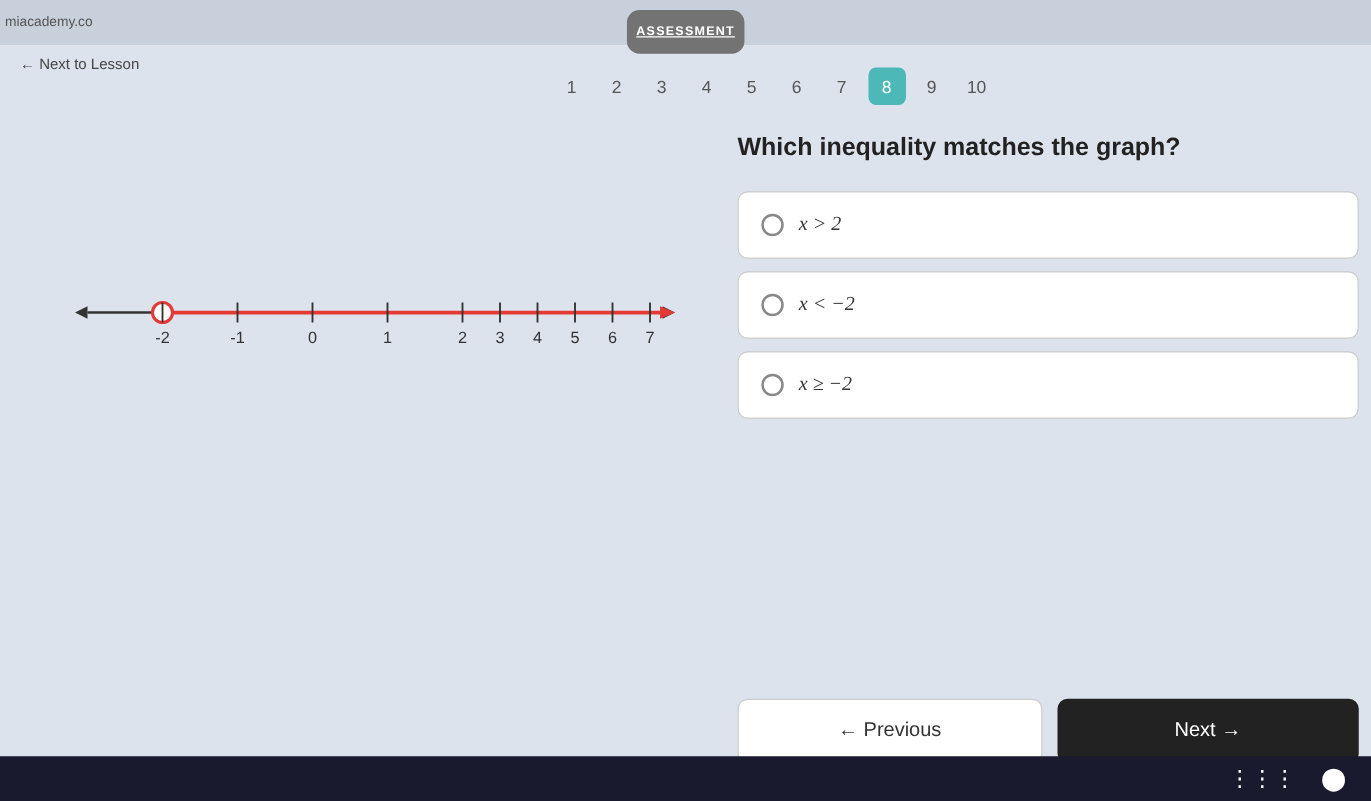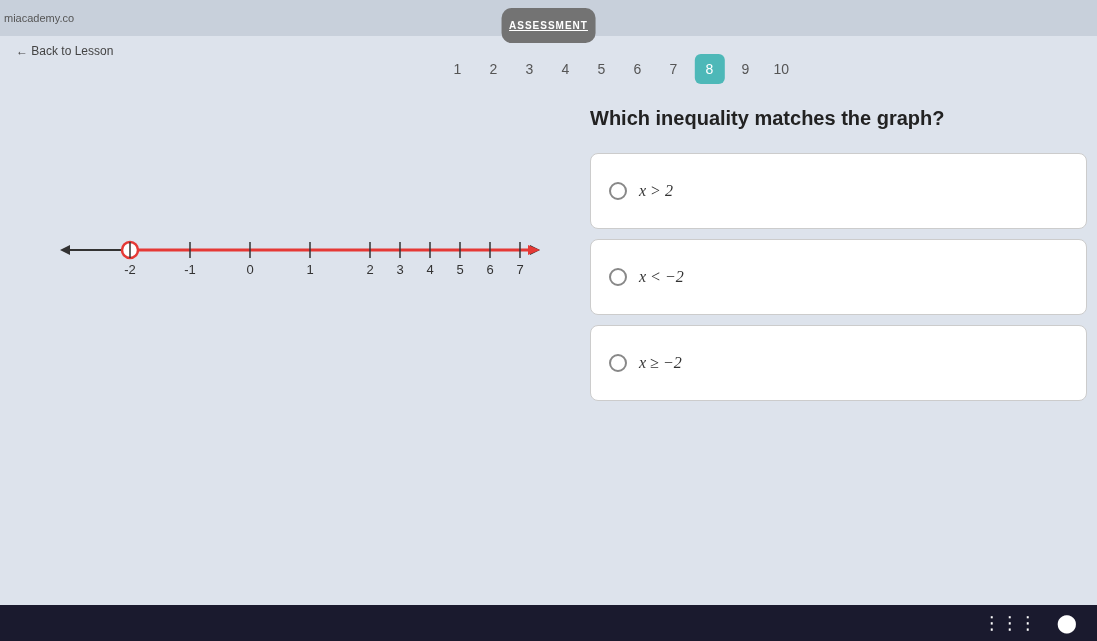--- a/index.html
+++ b/index.html
@@ -116,21 +116,21 @@
       font-weight: bold;
       color: #222;
       font-family: sans-serif;
       margin-bottom: 22px;
       line-height: 1.3;
     }
     .answer-option {
       background: white;
       border: 1px solid #ccc;
       border-radius: 8px;
-      padding: 28px 18px;
+      padding: 17px 18px;
       margin-bottom: 10px;
       display: flex;
       align-items: center;
       gap: 12px;
       cursor: pointer;
       font-size: 16px;
       color: #333;
       font-family: 'Georgia', serif;
     }
     .radio-circle {
@@ -204,21 +204,21 @@
 <body>
 
 <div class="top-bar">
   <span class="brand">miacademy.co</span>
 </div>
 
 <div class="page-title">
   <span class="assessment-badge">ASSESSMENT</span>
 </div>
 
-<div class="back-to-lesson">Back to Lesson</div>
+<div class="back-to-lesson">Next to Lesson</div>
 
 <div class="pagination">
   <div class="page-num">1</div>
   <div class="page-num">2</div>
   <div class="page-num">3</div>
   <div class="page-num">4</div>
   <div class="page-num">5</div>
   <div class="page-num">6</div>
   <div class="page-num">7</div>
   <div class="page-num active">8</div>
@@ -285,18 +285,22 @@
     <div class="radio-circle"></div>
     <span class="answer-math"><i>x</i> &lt; −2</span>
   </div>
 
   <div class="answer-option">
     <div class="radio-circle"></div>
     <span class="answer-math"><i>x</i> ≥ −2</span>
   </div>
 
 
+  <div class="buttons-row">
+    <button class="prev-btn">← Previous</button>
+    <button class="next-btn">Next →</button>
+  </div>
 </div>
 
 <div class="taskbar">
   <span class="taskbar-icon">⋮⋮⋮</span>
   <span class="taskbar-icon">⬤</span>
 </div>
 
 </body></html>

